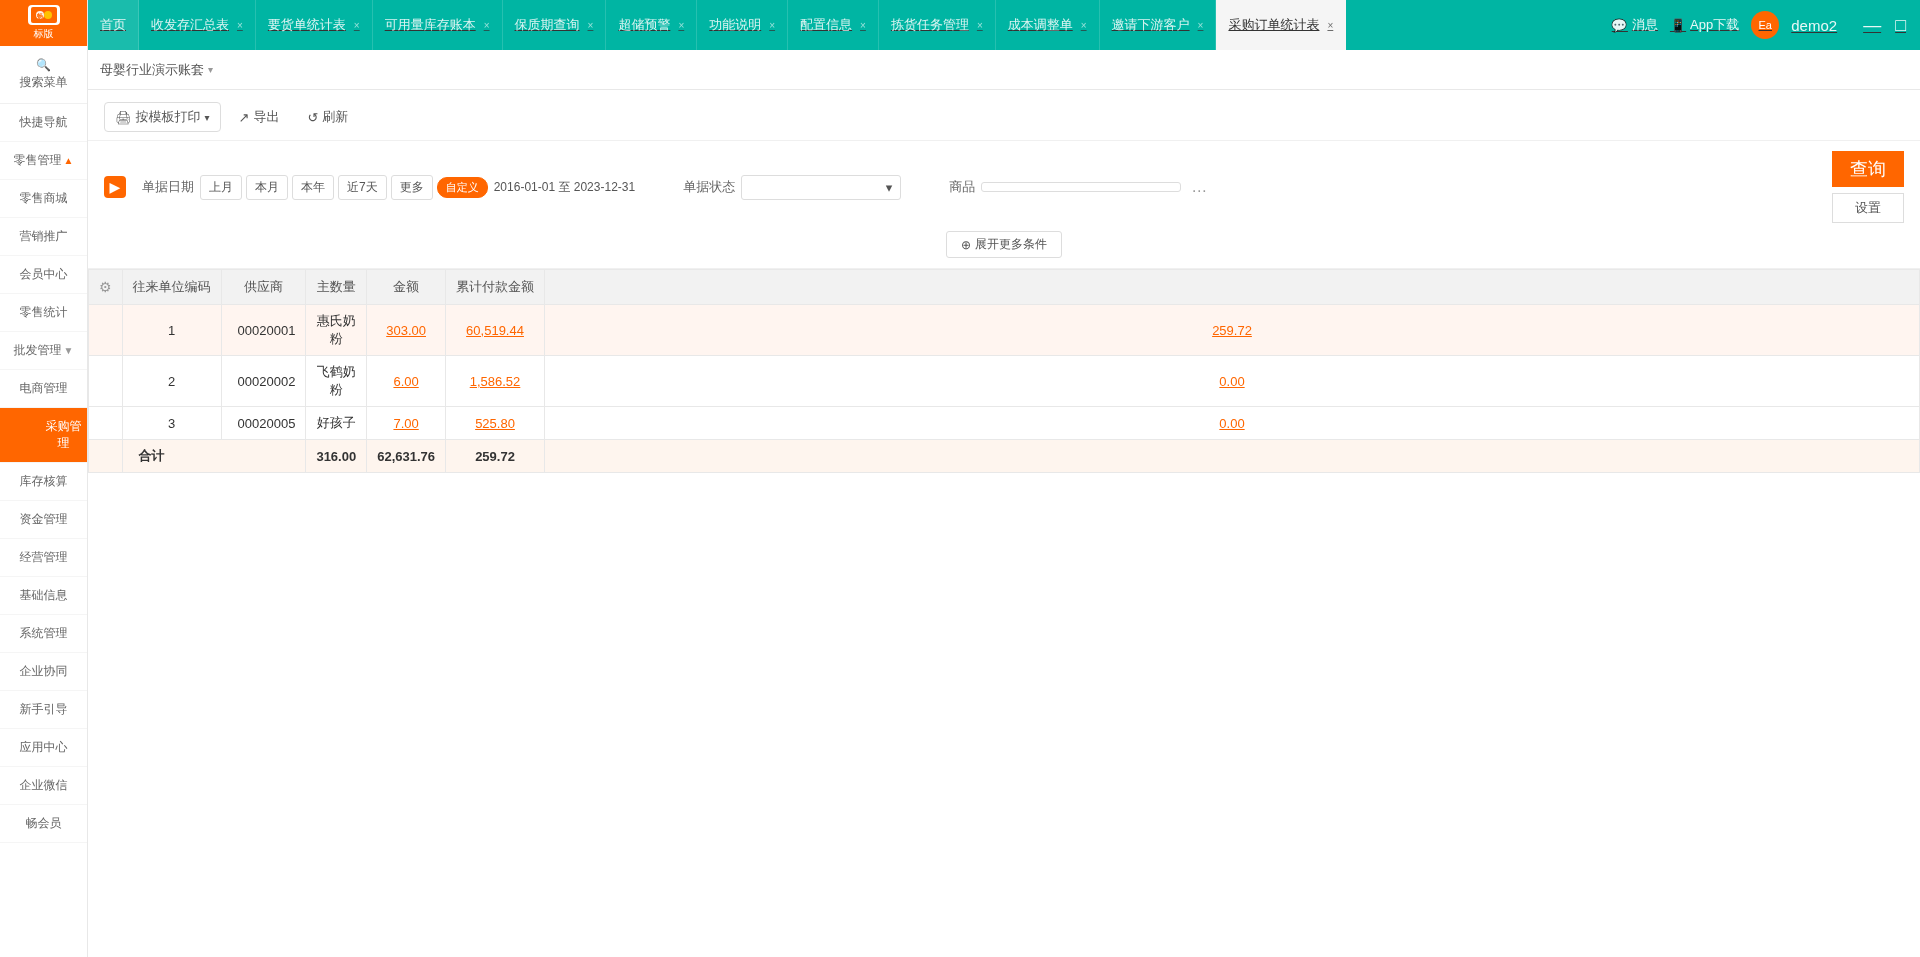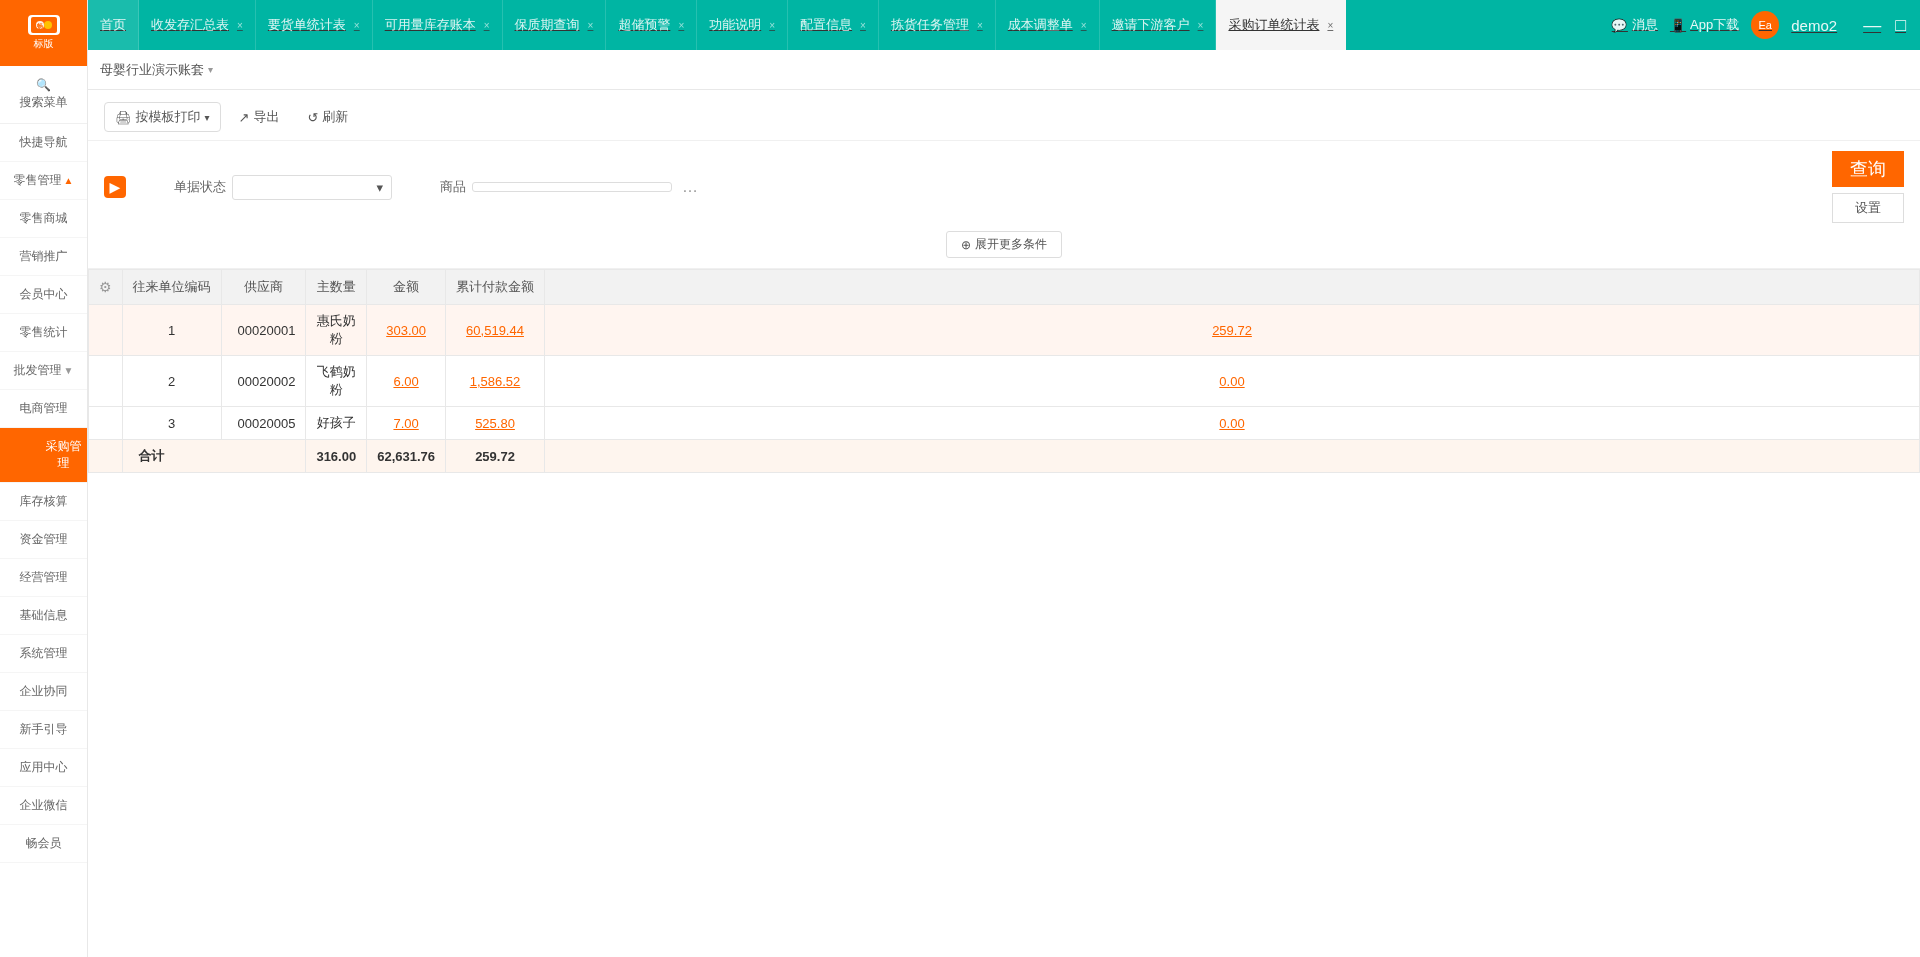--- a/index.html
+++ b/index.html
@@ -1,20 +1,20 @@
 <!DOCTYPE html>
 <html><head>
   <meta charset="utf-8">
   <style>
     * { box-sizing: border-box; margin: 0; padding: 0; }
     body { font-family: "Microsoft YaHei", "PingFang SC", Arial, sans-serif; font-size: 13px; background: #f5f5f5; color: #333; display: flex; height: 957px; overflow: hidden; }
 
     
     .sidebar { width: 88px; background: #fff; border-right: 1px solid #e8e8e8; display: flex; flex-direction: column; flex-shrink: 0; }
-    .sidebar-logo { height: 66px; background: #ff6600; display: flex; align-items: center; justify-content: center; }
+    .sidebar-logo { height: 46px; background: #ff6600; display: flex; align-items: center; justify-content: center; }
     .sidebar-logo-inner { width: 50px; height: 36px; display: flex; flex-direction: column; align-items: center; justify-content: center; }
     .logo-icon { width: 32px; height: 22px; background: #fff; border-radius: 4px; display: flex; align-items: center; justify-content: center; }
     .logo-icon svg { width: 28px; height: 18px; }
     .logo-text { color: #fff; font-size: 10px; margin-top: 2px; }
     .sidebar-search { padding: 8px 6px; border-bottom: 1px solid #f0f0f0; }
     .sidebar-search-btn { width: 100%; background: none; border: none; cursor: pointer; color: #666; font-size: 12px; display: flex; flex-direction: column; align-items: center; gap: 2px; padding: 4px 0; }
     .sidebar-nav { display: flex; flex-direction: column; overflow-y: auto; flex: 1; }
     .sidebar-item { padding: 10px 4px; text-align: center; cursor: pointer; color: #666; font-size: 12px; border-bottom: 1px solid #f5f5f5; display: flex; flex-direction: column; align-items: center; gap: 3px; }
     .sidebar-item.active { background: #ff6600; color: #fff; padding-left: 44px; }
     .sidebar-item.has-arrow { display: flex; flex-direction: row; align-items: center; justify-content: center; gap: 2px; padding: 10px 4px; }
@@ -272,20 +272,38 @@
             <span>刷新</span>
           </button>
         </div>
       </div>
 
       <div class="filter-area">
         <div class="filter-row">
           <button class="toggle-btn">
             <span style="color:#fff;font-size:14px;">▶</span>
           </button>
+          <div class="filter-item">
+            <span class="filter-label">单据日期</span>
+            <div class="filter-date-btns">
+              <button class="date-btn">上月</button>
+              <button class="date-btn">本月</button>
+              <button class="date-btn">本年</button>
+              <button class="date-btn">近7天</button>
+              <button class="date-btn">更多</button>
+              <button class="date-btn custom">
+                <span>自定义</span>
+              </button>
+            </div>
+            <span class="date-range">
+              <span>2016-01-01</span>
+              <span> 至 </span>
+              <span>2023-12-31</span>
+            </span>
+          </div>
           <div class="filter-item" style="margin-left:32px;">
             <span class="filter-label">单据状态</span>
             <div class="filter-select" style="min-width:160px;">
               <span></span>
               <span style="margin-left:auto;">▾</span>
             </div>
           </div>
           <div class="filter-item" style="margin-left:32px;">
             <span class="filter-label">商品</span>
             <div class="filter-select" style="min-width:200px;">

